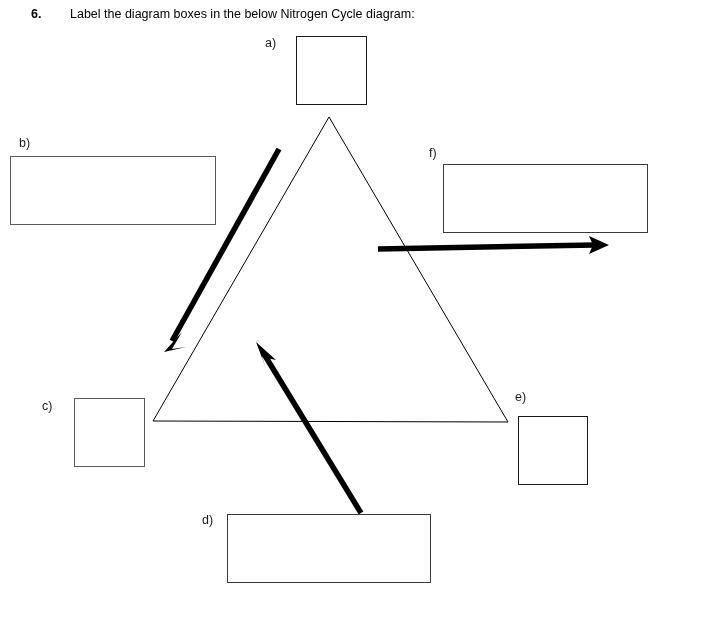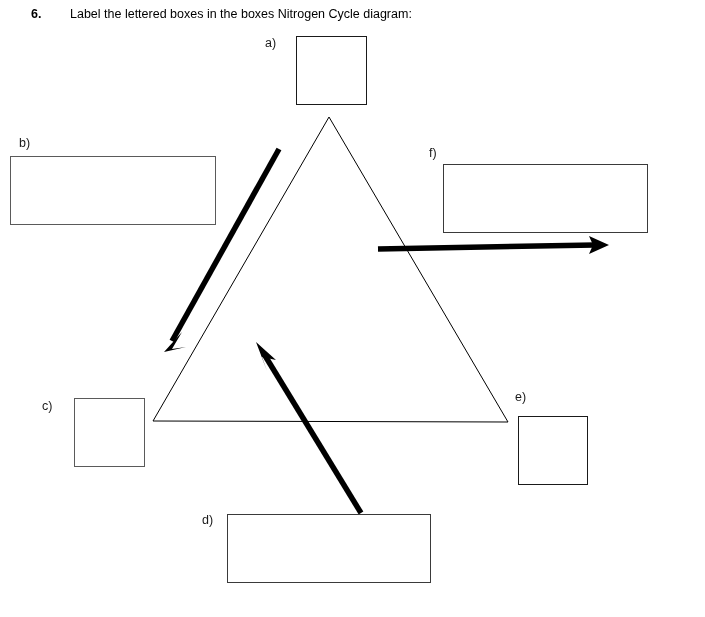--- a/index.html
+++ b/index.html
@@ -79,21 +79,21 @@
     pointer-events: none;
   }
 </style>
 </head>
 <body>
 
 <div id="page">
 
   <div class="question-line">
     <span class="q-number">6.</span>
-    <span class="q-text">Label the lettered boxes in the boxes Nitrogen Cycle diagram:</span>
+    <span class="q-text">Label the diagram boxes in the below Nitrogen Cycle diagram:</span>
   </div>
 
   <svg id="diagram-svg" viewBox="0 0 705 617" xmlns="http://www.w3.org/2000/svg">
     <polygon points="329,117 508,422 153,421" fill="#ffffff" stroke="#000000" stroke-width="1"></polygon>
 
     <g>
       <line x1="279" y1="149" x2="172" y2="341" stroke="#000000" stroke-width="5.5" stroke-linecap="butt"></line>
       <polygon points="164,352 182,332 172,349 186,347" fill="#000000"></polygon>
     </g>
 

